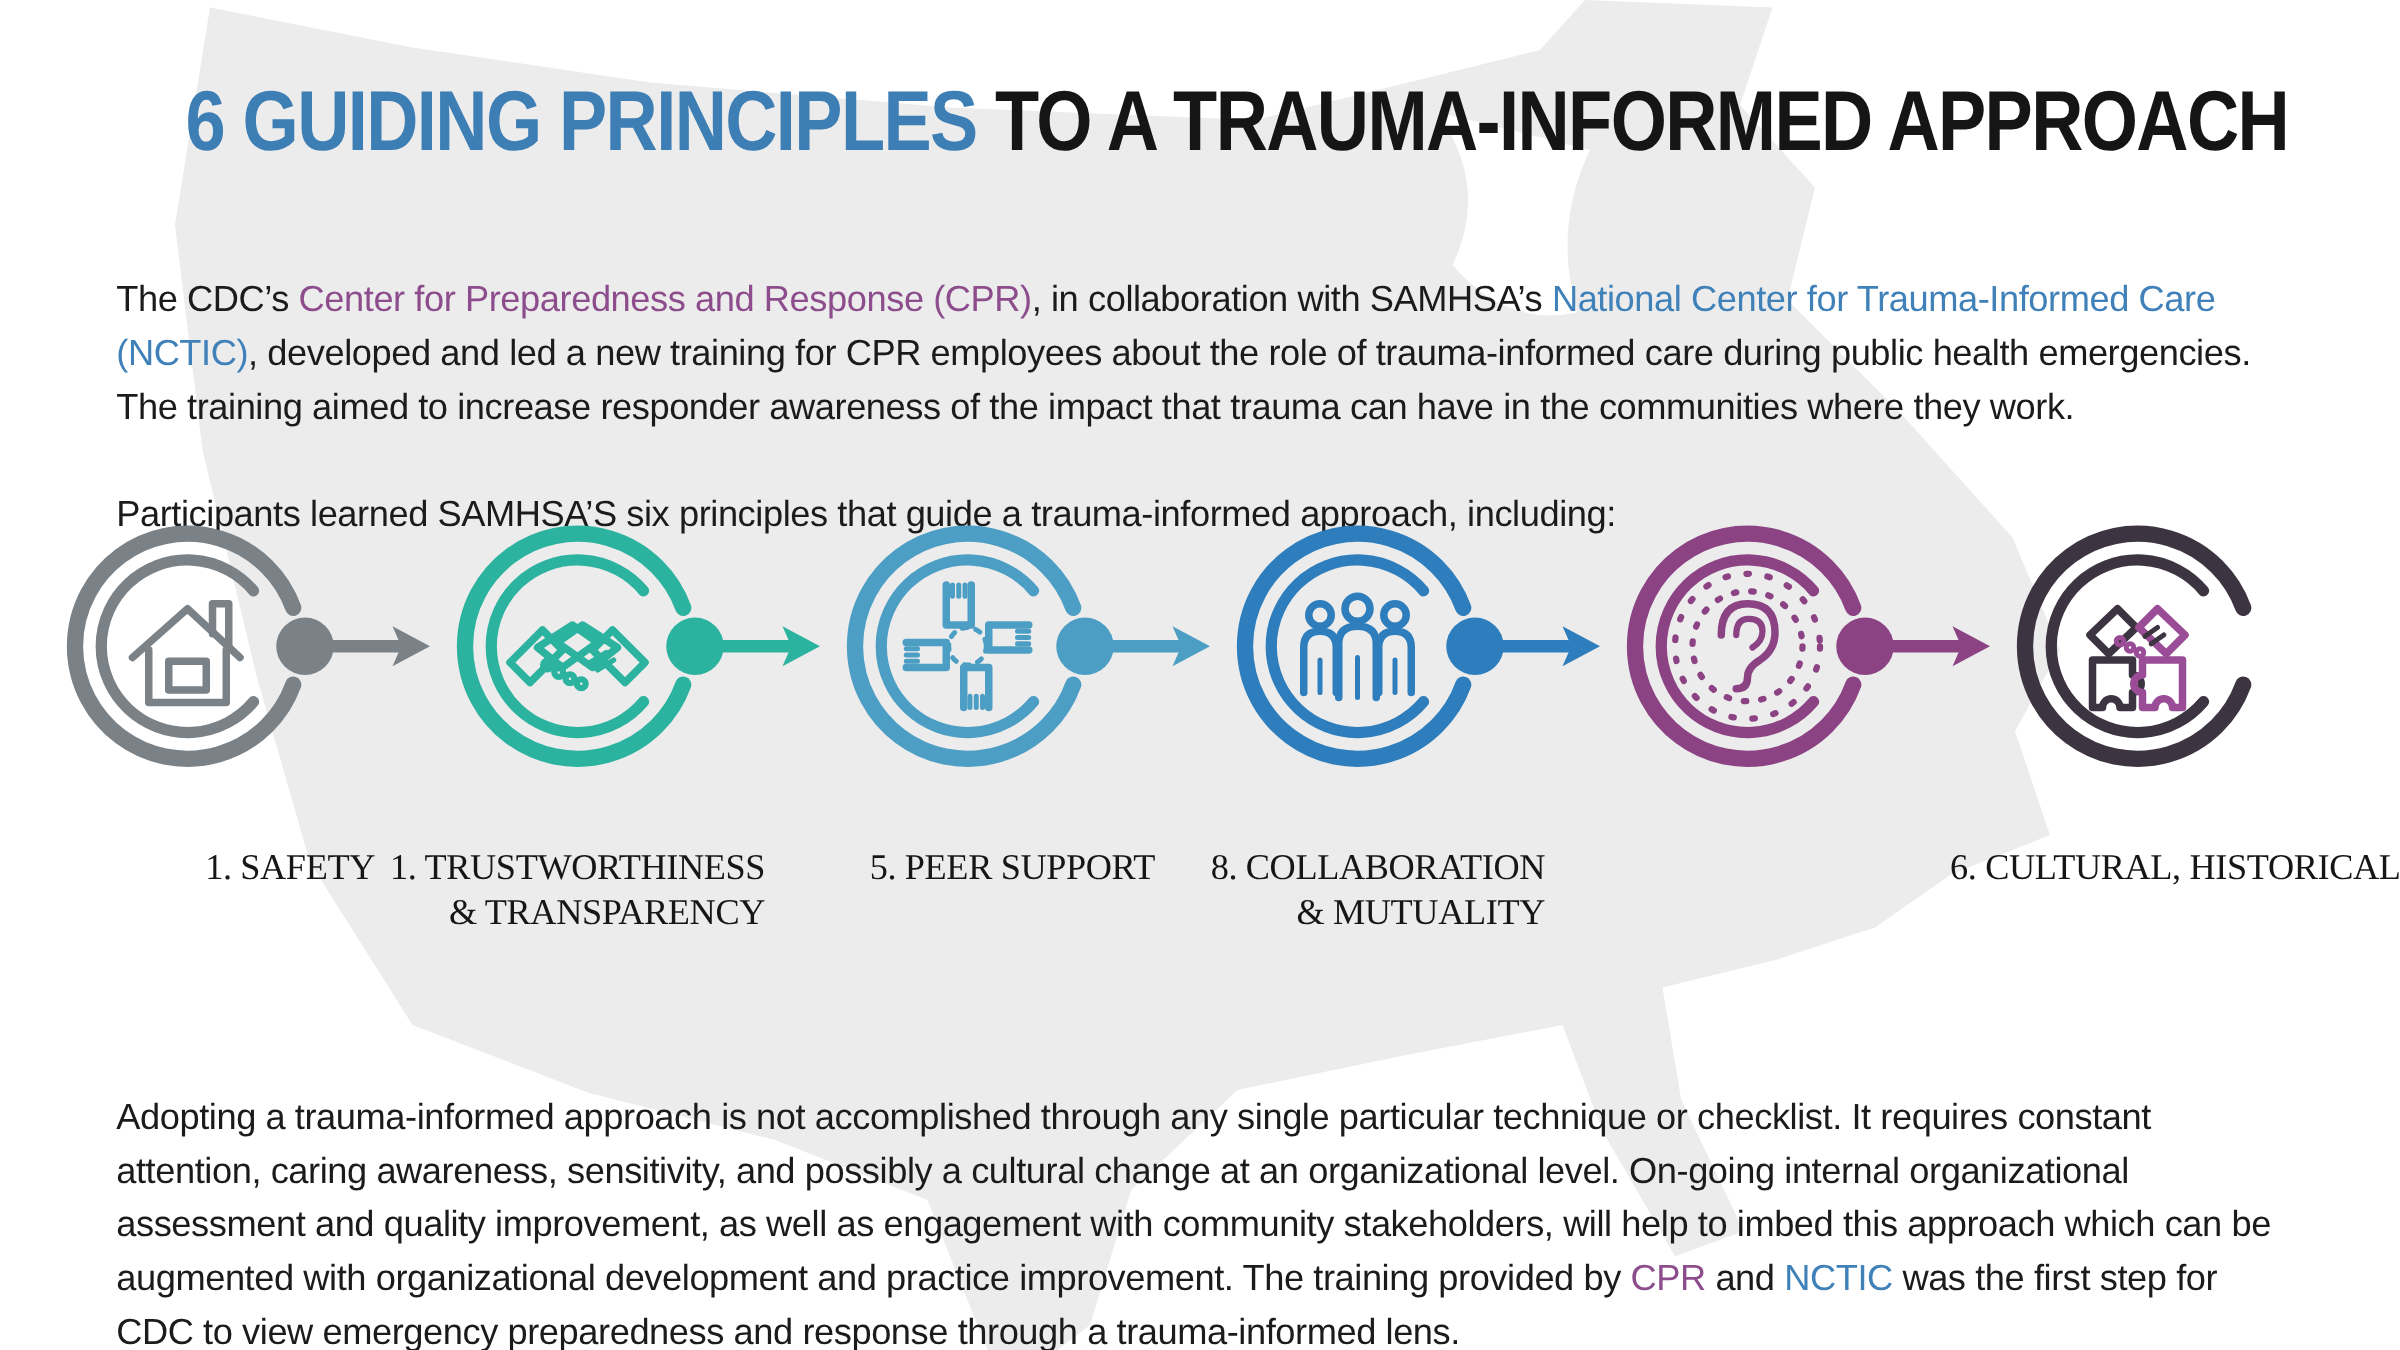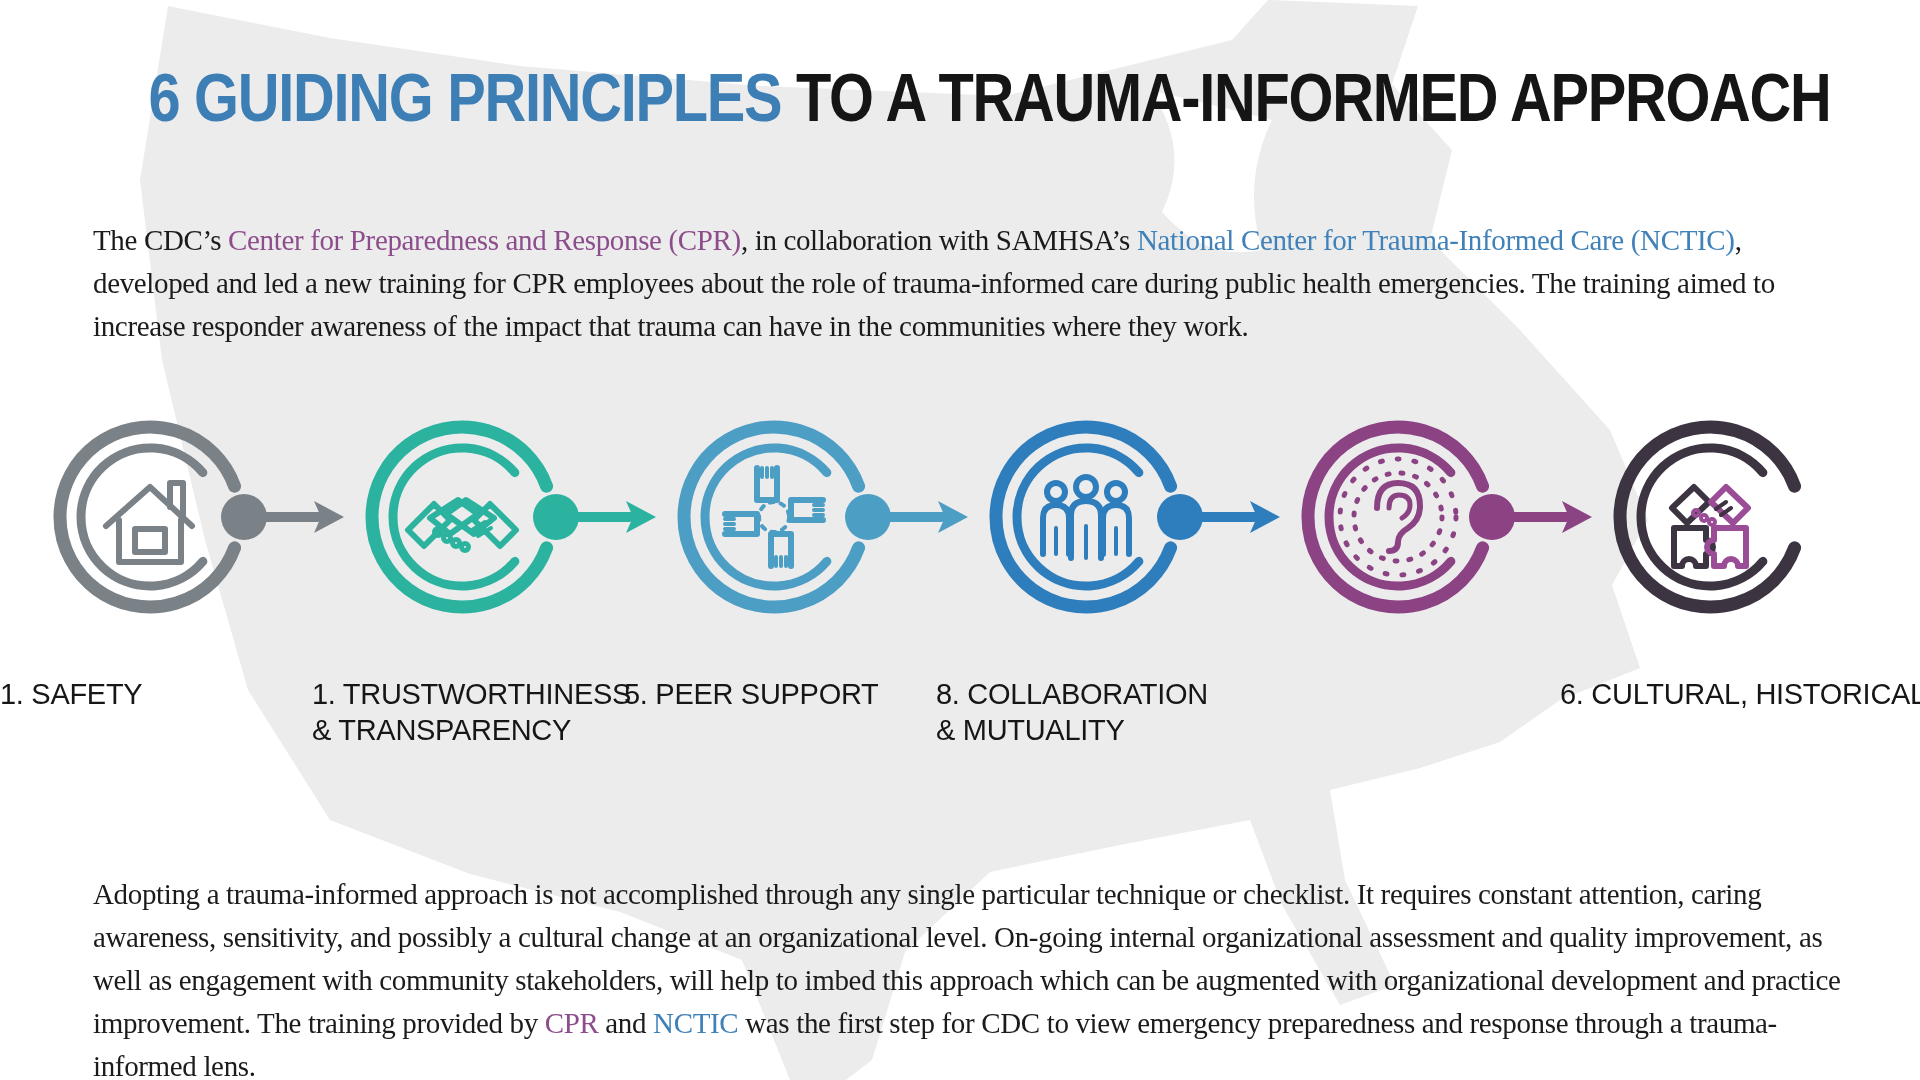--- a/index.html
+++ b/index.html
@@ -17,34 +17,34 @@
   }
   .title-inner{
     display:inline-block;transform:scaleX(.85);transform-origin:center;
     font-size:68px;font-weight:600;letter-spacing:-1.5px;line-height:1.05;
   }
   .title-blue{color:#3d7eb5;}
   .title-dark{color:#151515;}
   
   .para{
     position:absolute;left:93px;z-index:2;
-    font-size:29px;line-height:43px;letter-spacing:-0.35px;color:#1b1b1b;font-family:Liberation Serif, serif;
+    font-size:29px;line-height:43px;letter-spacing:-0.35px;color:#1b1b1b;
   }
   #intro-para{top:190px;width:1745px;}
   #participants-para{top:362px;width:1745px;}
   #outro-para{top:844px;width:1750px;}
   .seg-dark{color:#1b1b1b;}
   .seg-purple{color:#8d4d8c;}
   .seg-blue{color:#3f81b8;}
   
   #principles-row{
     position:absolute;top:412px;left:0;width:1872px;z-index:2;
     display:flex;gap:12px;
   }
-  .principle{width:300px;flex:0 0 300px;text-align:left;}
+  .principle{width:300px;flex:0 0 300px;text-align:right;font-family:Liberation Serif, serif;}
   .principle svg{overflow:visible;display:block;}
   .plabel{
     margin-top:52px;font-size:29px;font-weight:500;line-height:36px;
     letter-spacing:-0.3px;color:#161616;white-space:nowrap;
   }
 </style>
 </head>
 <body>
 
 <div id="stage">
@@ -58,20 +58,21 @@
     <path fill="#ffffff" d="M1150,90 Q1192,150 1162,212 Q1205,262 1262,250 Q1242,182 1272,120 Q1210,104 1150,90 Z"></path>
   </svg>
 
   <div class="title-wrap">
     <div class="title-inner">
       <span class="title-blue">6 GUIDING PRINCIPLES</span><span class="title-dark"> TO A TRAUMA-INFORMED APPROACH</span>
     </div>
   </div>
 
   <p class="para" id="intro-para"><span class="seg-dark">The CDC’s </span><span class="seg-purple">Center for Preparedness and Response (CPR)</span><span class="seg-dark">, in collaboration with SAMHSA’s </span><span class="seg-blue">National Center for Trauma-Informed Care (NCTIC)</span><span class="seg-dark">, developed and led a new training for CPR employees about the role of trauma-informed care during public health emergencies. The training aimed to increase responder awareness of the impact that trauma can have in the communities where they work.</span></p>
+  <p class="para" id="participants-para">Participants learned SAMHSA’S six principles that guide a trauma-informed approach, including:</p>
 
   <div id="principles-row">
       <div class="principle">
     <svg width="300" height="212" viewBox="0 0 300 212">
       <path d="M234.57,74.22 A90,90 0 1 0 234.57,135.78" fill="none" stroke="#7a8187" stroke-width="13" stroke-linecap="round"></path>
       <path d="M202.85,60.64 A69,69 0 1 0 202.85,149.36" fill="none" stroke="#7a8187" stroke-width="9" stroke-linecap="round"></path>
       <g fill="none" stroke="#7a8187" stroke-width="6" stroke-linecap="round" stroke-linejoin="round">
 
     <path d="M106,114 L150,75 L192,114"></path>
     <path d="M170,95 V71 H183 V107"></path>

